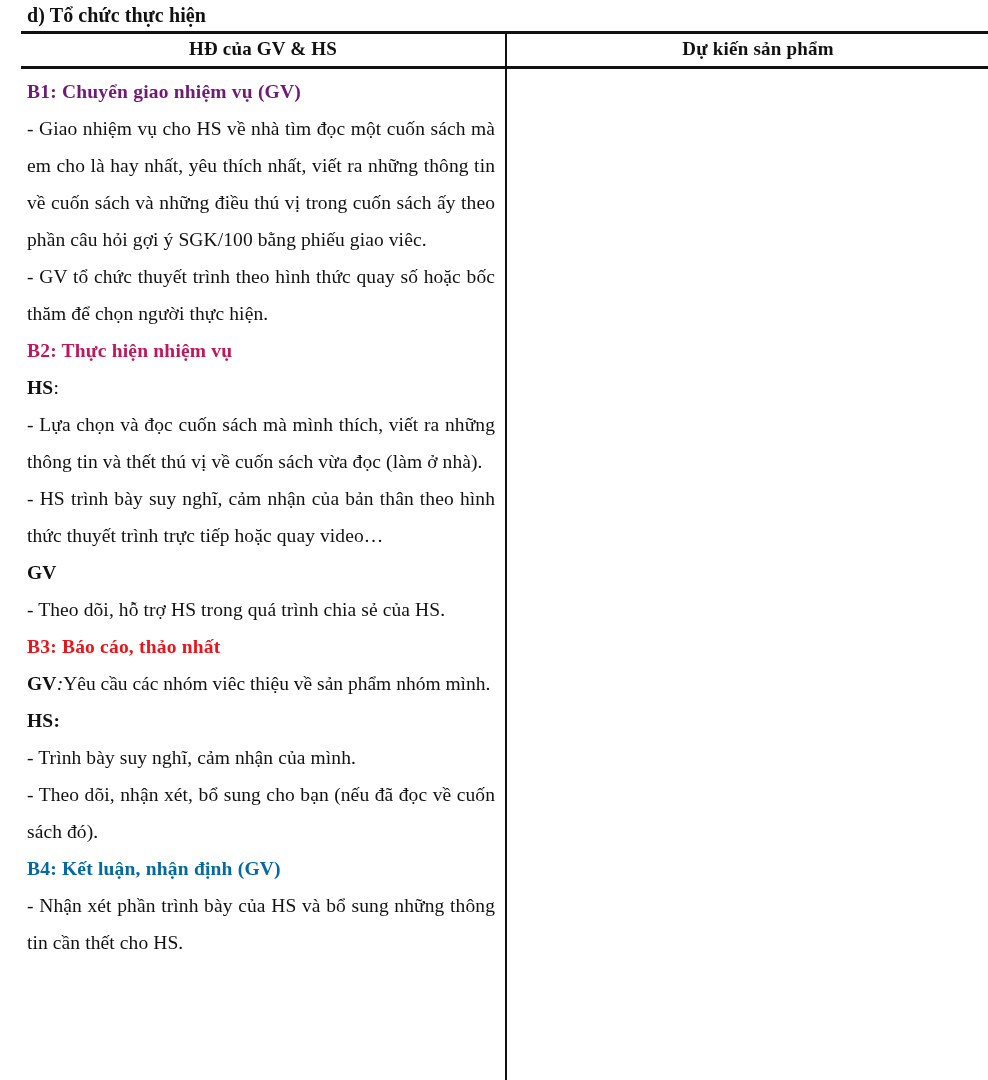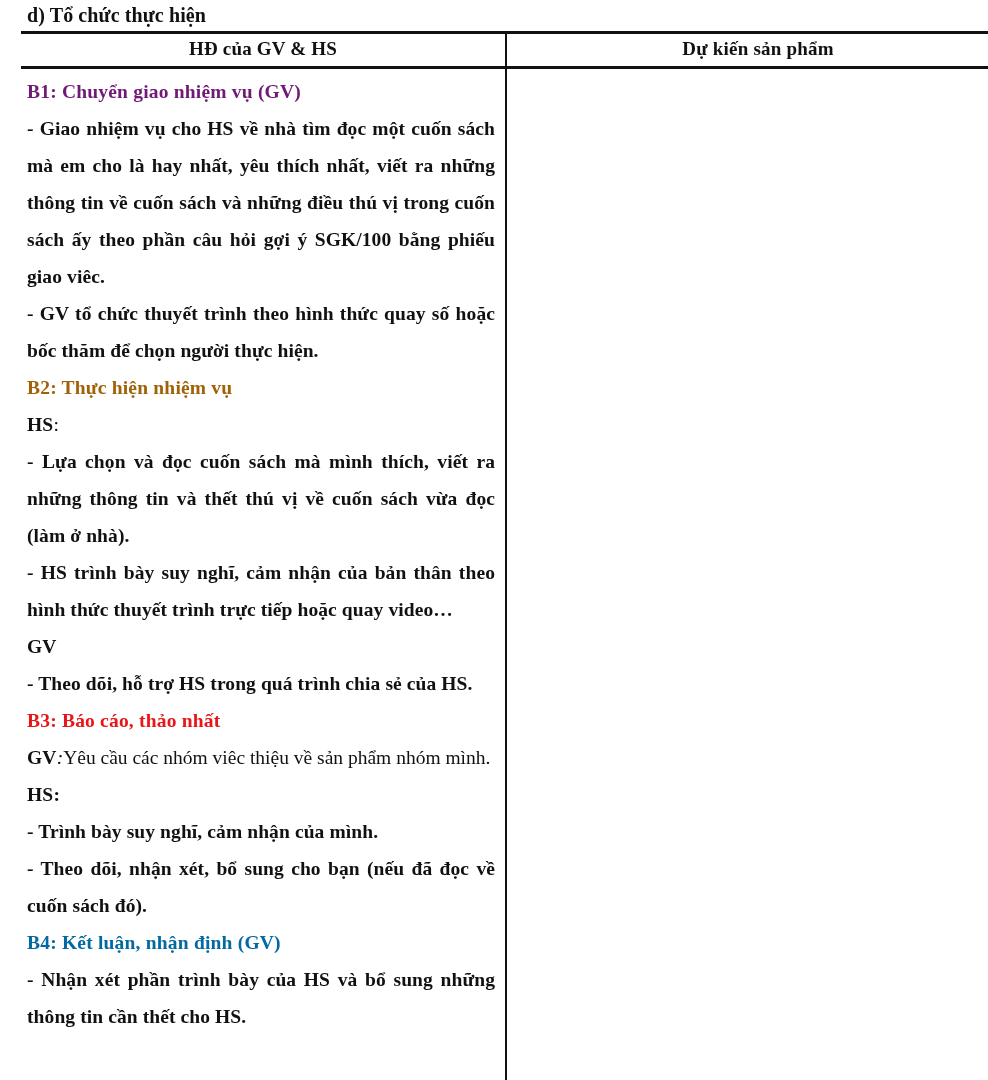--- a/index.html
+++ b/index.html
@@ -82,21 +82,20 @@
 
   
   .para {
     font-size: 19.5px;
     line-height: 37px;
     margin: 0;
     text-align: justify;
     text-justify: inter-word;
     color: #111111;
     letter-spacing: .1px;
-    font-weight: bold;
   }
 
   .step {
     font-size: 19.5px;
     line-height: 37px;
     margin: 0;
     font-weight: bold;
     letter-spacing: .2px;
     white-space: nowrap;
   }
@@ -143,21 +142,21 @@
         <th class="col-right">Dự kiến sản phẩm</th>
       </tr>
     </thead>
     <tbody>
       <tr class="body-row">
         <td class="col-left">
           <div id="left-cell-content">
               <p class="step blue" style="color: #701a75;">B1: Chuyển giao nhiệm vụ (GV)</p>
               <p class="para">- Giao nhiệm vụ cho HS về nhà tìm đọc một cuốn sách mà em cho là hay nhất, yêu thích nhất, viết ra những thông tin về cuốn sách và những điều thú vị trong cuốn sách ấy theo phần câu hỏi gợi ý SGK/100 bằng phiếu giao viêc.</p>
               <p class="para">- GV tổ chức thuyết trình theo hình thức quay số hoặc bốc thăm để chọn người thực hiện.</p>
-              <p class="step blue" style="color: #a16207;">B2: Thực hiện nhiệm vụ</p>
+              <p class="step blue" style="color: #be185d;">B2: Thực hiện nhiệm vụ</p>
               <p class="label"><span>HS</span><span class="nb">:</span></p>
               <p class="para">- Lựa chọn và đọc cuốn sách mà mình thích, viết ra những thông tin và thết thú vị về cuốn sách vừa đọc (làm ở nhà).</p>
               <p class="para">- HS trình bày suy nghĩ, cảm nhận của bản thân theo hình thức thuyết trình trực tiếp hoặc quay video…</p>
               <p class="label"><span>GV</span></p>
               <p class="para">- Theo dõi, hỗ trợ HS trong quá trình chia sẻ của HS.</p>
               <p class="step red" style="color: rgb(232, 22, 26);">B3: Báo cáo, thảo nhất</p>
               <p class="inline-gv"><b>GV</b><i>:</i><span>Yêu cầu các nhóm viêc thiệu về sản phẩm nhóm mình.</span></p>
               <p class="label"><span>HS:</span></p>
               <p class="para">- Trình bày suy nghĩ, cảm nhận của mình.</p>
               <p class="para">- Theo dõi, nhận xét, bổ sung cho bạn (nếu đã đọc về cuốn sách đó).</p>

